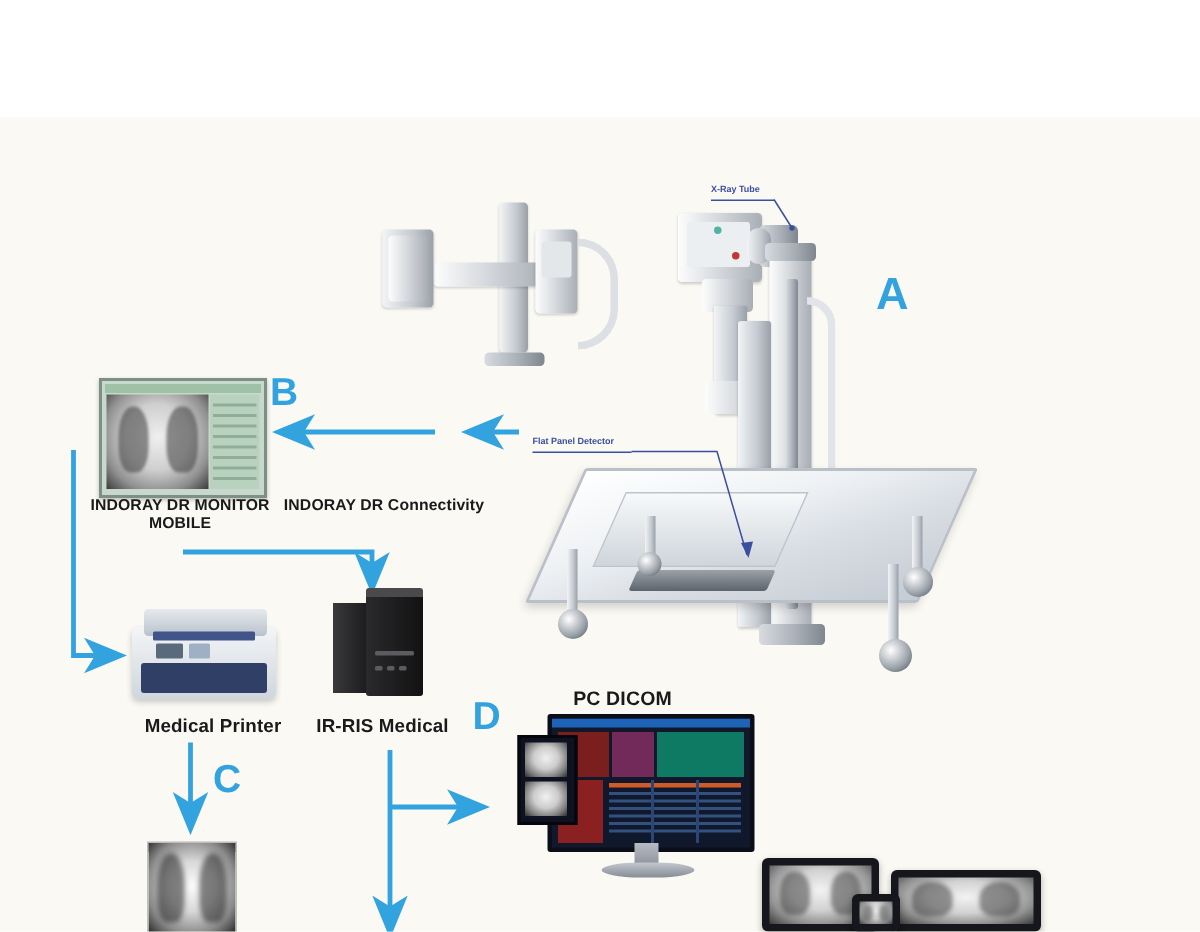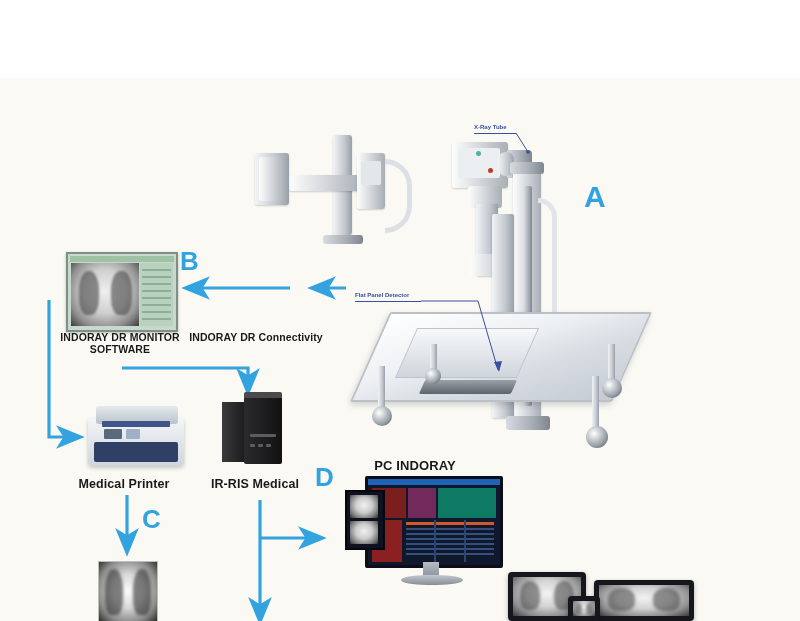--- a/index.html
+++ b/index.html
@@ -194,52 +194,52 @@
         <b style="top:20px;"></b>
       <b style="top:27px;"></b>
         <b style="top:34px;"></b>
         <b style="top:41px;"></b>
       <b style="top:48px;"></b>
         <b style="top:55px;"></b>
     </div>
   </div>
   <div class="lbl" style="left:40px;top:332px;width:160px;font-size:10.5px;">
     <div>INDORAY DR MONITOR</div>
-    <div>SOFTWARE</div>
+    <div>MOBILE</div>
   </div>
 
   <div class="lbl" style="left:186px;top:332px;width:140px;font-size:10.5px;">INDORAY DR Connectivity</div>
 
   <div class="dev" style="left:88px;top:404px;width:96px;height:62px;">
     <div class="printer-body" style="left:0px;top:14px;width:96px;height:48px;"></div>
     <div class="printer-top" style="left:8px;top:2px;width:82px;height:18px;"></div>
     <div class="printer-slot" style="left:6px;top:38px;width:84px;height:20px;"></div>
     <div class="printer-tray" style="left:14px;top:17px;width:68px;height:6px;"></div>
     <div class="printer-disp" style="left:16px;top:25px;width:18px;height:10px;"></div>
     <div class="printer-disp" style="left:38px;top:25px;width:14px;height:10px;background:#9fb0c4;"></div>
   </div>
-  <div class="lbl" style="left:48px;top:477px;width:152px;font-size:12.5px;text-align:center;">Medical Printer</div>
+  <div class="lbl" style="left:66px;top:477px;width:152px;font-size:12.5px;text-align:center;">Medical Printer</div>
 
   <div class="dev" style="left:222px;top:392px;width:62px;height:72px;">
     <div class="srv-side" style="left:0px;top:10px;width:22px;height:60px;"></div>
     <div class="srv-front" style="left:22px;top:4px;width:38px;height:68px;"></div>
     <div class="srv-top" style="left:22px;top:0px;width:38px;height:6px;border-radius:2px 2px 0 0;"></div>
     <div class="srv-led" style="left:28px;top:42px;width:26px;height:3px;"></div>
     <div class="srv-led" style="left:28px;top:52px;width:5px;height:3px;"></div>
     <div class="srv-led" style="left:36px;top:52px;width:5px;height:3px;"></div>
     <div class="srv-led" style="left:44px;top:52px;width:5px;height:3px;"></div>
   </div>
   <div class="lbl" style="left:196px;top:477px;width:118px;font-size:12.5px;">IR-RIS Medical</div>
 
   <div class="film-c" style="left:98px;top:561px;width:58px;height:60px;">
     <div class="bar"></div>
     <div class="img"></div>
   </div>
 
-  <div class="lbl" style="left:330px;top:459px;width:170px;font-size:13px;">PC INDORAY</div>
+  <div class="lbl" style="left:330px;top:459px;width:170px;font-size:13px;">PC DICOM</div>
   <div class="dev" style="left:345px;top:476px;width:152px;height:110px;">
     <div class="pc-screen" style="left:20px;top:0px;width:132px;height:86px;">
       <div style="position:absolute;left:0;top:0;right:0;height:6px;background:#1d63b8;"></div>
       <div style="position:absolute;left:4px;top:9px;width:34px;height:30px;background:#7a1e1e;"></div>
       <div style="position:absolute;left:40px;top:9px;width:28px;height:30px;background:#722a5a;"></div>
       <div style="position:absolute;left:70px;top:9px;width:58px;height:30px;background:#0e7a63;"></div>
       <div style="position:absolute;left:4px;top:41px;width:30px;height:42px;background:#8a2020;"></div>
       <div style="position:absolute;left:36px;top:41px;width:92px;height:42px;background:#10182c;"></div>
       <div style="position:absolute;left:38px;top:43px;width:88px;height:3px;background:#d05a2a;"></div>
       <div style="position:absolute;left:38px;top:49px;width:88px;height:2px;background:#33507f;"></div>

